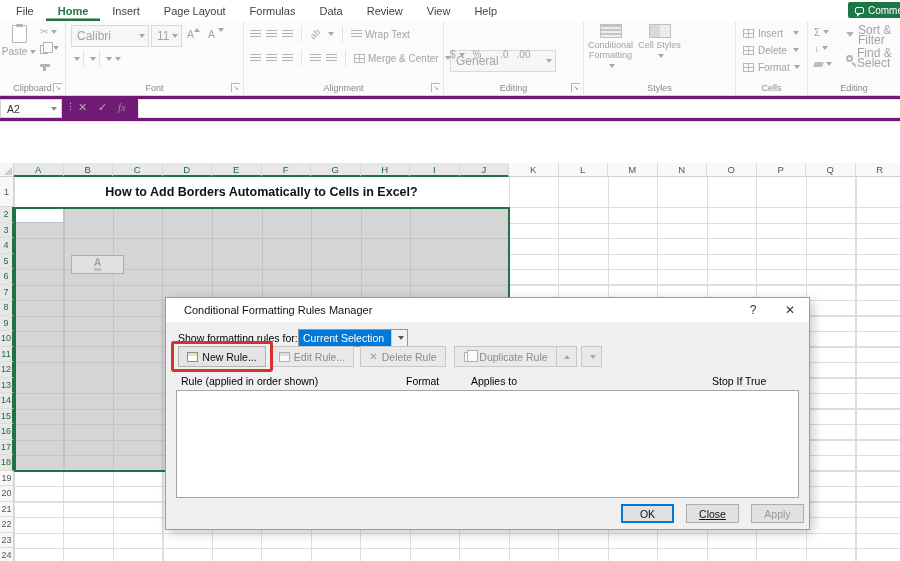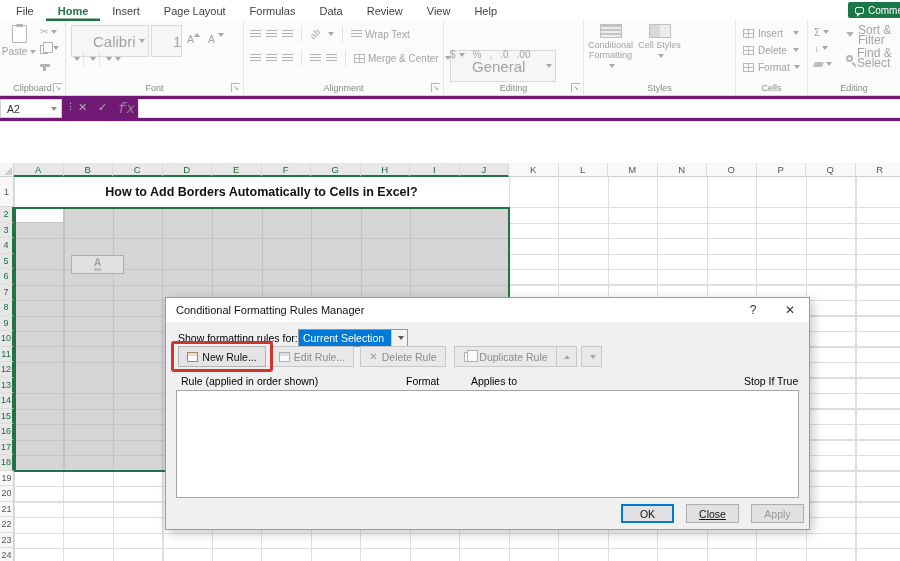--- a/index.html
+++ b/index.html
@@ -17,21 +17,21 @@
 .bubble-ic::after{content:"";position:absolute;left:1px;bottom:-4px;border:2px solid transparent;border-top-color:#fff;border-left-color:#fff;}
 
 
 .ribbon{position:absolute;top:21px;left:0;width:100%;height:75px;background:#fbfbfb;border-bottom:1px solid #d5d5d5;display:flex;z-index:5;}
 .grp{position:relative;height:100%;border-right:1px solid #e6e6e6;flex:0 0 auto;}
 .glabel{position:absolute;bottom:2px;left:0;right:0;text-align:center;font-size:9px;color:#8a8a8a;}
 .launcher{position:absolute;bottom:3px;right:3px;width:9px;height:9px;border-top:1px solid #b5b5b5;border-left:1px solid #b5b5b5;font-size:7px;line-height:8px;color:#9a9a9a;text-align:center;}
 .dd{width:0;height:0;border-left:3px solid transparent;border-right:3px solid transparent;border-top:4px solid #a8a8a8;display:inline-block;margin-left:3px;flex:0 0 auto;}
 .dd.dark{border-top-color:#555;}
 .du{width:0;height:0;border-left:3px solid transparent;border-right:3px solid transparent;border-bottom:4px solid #a8a8a8;display:inline-block;}
-.combo{height:32px;background:#f6f6f6;border:1px solid #d9d9d9;display:flex;align-items:center;padding:0 3px 0 21px;color:#a3a3a3;font-size:15px;white-space:nowrap;overflow:hidden;}
+.combo{height:22px;background:#f6f6f6;border:1px solid #d9d9d9;display:flex;align-items:center;padding:0 3px 0 5px;color:#a3a3a3;font-size:12px;white-space:nowrap;overflow:hidden;}
 .combo .dd{margin-left:auto;}
 .vsep{width:1px;height:16px;background:#e3e3e3;margin:0 3px;flex:0 0 auto;}
 
 
 .g-clipboard{width:66px;}
 .paste{position:absolute;left:4px;top:4px;width:30px;display:flex;flex-direction:column;align-items:center;}
 .clip-ic{width:15px;height:18px;border:1px solid #b3b3b3;background:#fff;border-radius:1px;position:relative;}
 .clip-ic::before{content:"";position:absolute;top:-2px;left:3px;width:7px;height:3px;background:#b3b3b3;border-radius:1px;}
 .plbl{font-size:10px;color:#a3a3a3;margin-top:3px;display:flex;align-items:center;}
 .mini-col{position:absolute;left:40px;top:5px;display:flex;flex-direction:column;gap:4px;}
@@ -102,21 +102,21 @@
 .mag-ic::after{content:"";position:absolute;left:5px;top:5px;width:5px;height:2px;background:#b5b5b5;transform:rotate(45deg);transform-origin:0 0;}
 .edlbl{font-size:12px;line-height:10px;color:#a3a3a3;width:40px;}
 
 
 .fbar{position:absolute;top:96px;left:0;width:100%;height:26px;background:#701a75;border-bottom:1px solid #e9e9e9;z-index:4;}
 .namebox{position:absolute;left:0;top:3px;width:62px;height:19px;background:#fff;border:1px solid #d2d2d2;display:flex;align-items:center;font-size:10.5px;color:#333;padding-left:6px;}
 .namebox .dd{margin-left:auto;margin-right:4px;border-top-color:#8a8a8a;}
 .fb-handle{position:absolute;left:66px;top:5px;color:#c0c0c0;font-size:9px;letter-spacing:-1px;}
 .fb-x{position:absolute;left:78px;top:5px;color:#b0b0b0;font-size:11px;}
 .fb-check{position:absolute;left:98px;top:5px;color:#b0b0b0;font-size:11px;}
-.fb-fx{position:absolute;left:118px;top:5px;color:#8f8f8f;font-size:14px;font-style:italic;font-family:Liberation Mono, monospace;text-align:center;}
+.fb-fx{position:absolute;left:118px;top:5px;color:#8f8f8f;font-size:11px;font-style:italic;font-family:Liberation Serif, serif;text-align:center;}
 .finput{position:absolute;left:138px;top:3px;right:0;height:19px;background:#fff;border:1px solid #e3e3e3;border-right:none;font-size:11px;padding-left:5px;color:#333;}
 
 
 .sheet{position:absolute;top:163px;left:0;width:900px;height:398px;background:#fff;z-index:1;}
 .corner{position:absolute;left:0;top:0;width:14px;height:14px;background:#f5f5f5;border-right:1px solid #cfcfcf;border-bottom:1px solid #cfcfcf;}
 .corner::after{content:"";position:absolute;right:1px;bottom:1px;border-style:solid;border-width:0 0 8px 8px;border-color:transparent transparent #cdcdcd transparent;}
 .colhdrs{position:absolute;left:14px;top:0;right:0;height:14px;display:flex;overflow:hidden;}
 .colhdr{flex:0 0 49.5px;height:14px;border-right:1px solid #dcdcdc;border-bottom:1px solid #cfcfcf;background:#f8f8f8;font-size:9.5px;color:#555;display:flex;align-items:center;justify-content:center;}
 .colhdr.sel{background:#e7e7e7;border-bottom:2px solid #217346;color:#1e6b40;}
 .rowhdrs{position:absolute;left:0;top:14px;width:14px;bottom:0;overflow:hidden;}
@@ -124,21 +124,21 @@
 .rowhdr.first{height:30px;}
 .rowhdr.sel{background:#e7e7e7;border-right:2px solid #217346;color:#1e6b40;}
 .row1{position:absolute;left:14px;top:14px;right:0;height:30px;background-image:repeating-linear-gradient(to right,#dedede 0 1px,transparent 1px 49.5px);}
 .titlecell{position:absolute;left:1px;top:0;width:493px;height:30px;background:#fff;display:flex;align-items:center;justify-content:center;font-weight:bold;font-size:12.5px;color:#111;white-space:nowrap;}
 .gridbg{position:absolute;left:14px;top:44px;right:0;bottom:0;background-image:repeating-linear-gradient(to right,#dedede 0 1px,transparent 1px 49.5px),repeating-linear-gradient(to bottom,#dedede 0 1px,transparent 1px 15.5px);}
 .selbox{position:absolute;left:14px;top:44px;width:496px;height:265px;border:2px solid #217346;background-color:#d5d5d5;background-image:repeating-linear-gradient(to right,transparent 0 47.5px,#c3c3c3 47.5px 48.5px,transparent 48.5px 49.5px),repeating-linear-gradient(to bottom,transparent 0 13.5px,#c3c3c3 13.5px 14.5px,transparent 14.5px 15.5px);}
 .activecell{position:absolute;left:0;top:0;width:47.5px;height:13.5px;background:#fff;border-right:1px solid #c3c3c3;border-bottom:1px solid #c3c3c3;}
 
 
 .dlg{position:absolute;left:165px;top:297px;width:645px;height:233px;background:#f0f0f0;border:1px solid #9b9b9b;box-shadow:3px 3px 10px rgba(0,0,0,0.22);z-index:20;font-size:11px;}
-.dlg-title{position:absolute;left:0;top:0;right:0;height:24px;background:#fff;display:flex;align-items:center;padding-left:10px;color:#111;font-size:11px;}
+.dlg-title{position:absolute;left:0;top:0;right:0;height:24px;background:#fff;display:flex;align-items:center;padding-left:18px;color:#111;font-size:11px;}
 .dlg-help{position:absolute;right:40px;top:0;width:32px;height:24px;display:flex;align-items:center;justify-content:center;color:#333;font-size:12px;background:#fff;}
 .dlg-close{position:absolute;right:0;top:0;width:38px;height:24px;display:flex;align-items:center;justify-content:center;color:#333;font-size:12px;background:#fff;}
 .dlg-showrow{position:absolute;left:12px;top:34px;color:#000;font-size:10.5px;}
 .dlg-combo{position:absolute;left:132px;top:31px;width:110px;height:18px;background:#3b82f6;border:1px solid #8a99a8;display:flex;align-items:stretch;}
 .dlg-combo .val{flex:1;background:#0078d7;color:#fff;display:flex;align-items:center;padding-left:4px;font-size:10.5px;white-space:nowrap;overflow:hidden;}
 .dlg-combo .arr{width:16px;background:#f2f2f2;border-left:1px solid #c9c9c9;display:flex;align-items:center;justify-content:center;}
 .dlg-btn{position:absolute;top:48px;height:21px;background:#e4e4e4;border:1px solid #b2b2b2;display:flex;align-items:center;justify-content:center;gap:4px;font-size:10.5px;color:#111;white-space:nowrap;}
 .dlg-btn.disabled{color:#8c8c8c;background:#e9e9e9;border-color:#c8c8c8;}
 .b-new{left:12px;width:88px;}
 .b-edit{left:104px;width:84px;}
@@ -146,21 +146,21 @@
 .b-dup{left:288px;width:104px;}
 .b-up{left:390px;width:21px;}
 .b-dn{left:415px;width:21px;}
 .nr-ic{width:11px;height:10px;border:1px solid #9b8a6a;background:linear-gradient(#e8e0cf 0 3px,#fff 3px);flex:0 0 auto;}
 .er-ic{width:11px;height:10px;border:1px solid #b0b0b0;background:linear-gradient(#e0e0e0 0 3px,#fafafa 3px);flex:0 0 auto;}
 .del-ic{color:#9c9c9c;font-size:10px;}
 .dup-ic{width:9px;height:10px;border:1px solid #b0b0b0;background:#fafafa;position:relative;flex:0 0 auto;margin-right:2px;}
 .dup-ic::before{content:"";position:absolute;left:2px;top:-3px;width:9px;height:10px;border:1px solid #b0b0b0;background:#fafafa;}
 .red-box{position:absolute;left:5px;top:43px;width:102px;height:31px;border:3px solid #d0342c;border-radius:3px;z-index:3;pointer-events:none;}
 .lh{position:absolute;top:77px;color:#000;font-size:10.5px;white-space:nowrap;}
-.lh0{left:15px;}.lh1{left:240px;}.lh2{left:305px;}.lh3{left:578px;}
+.lh0{left:15px;}.lh1{left:240px;}.lh2{left:305px;}.lh3{left:546px;}
 .lst-box{position:absolute;left:10px;right:10px;top:92px;height:108px;background:#fff;border:1px solid #a5a5a5;}
 .fbtn{position:absolute;top:206px;width:53px;height:19px;background:#e1e1e1;border:1px solid #adadad;display:flex;align-items:center;justify-content:center;font-size:10.5px;color:#111;}
 .f-ok{left:455px;border-color:#0078d7;box-shadow:inset 0 0 0 1px #0078d7;}
 .f-close{left:520px;text-decoration:underline;}
 .f-apply{left:585px;color:#9a9a9a;}
 </style>
 </head>
 <body>
 
 <div class="app">

